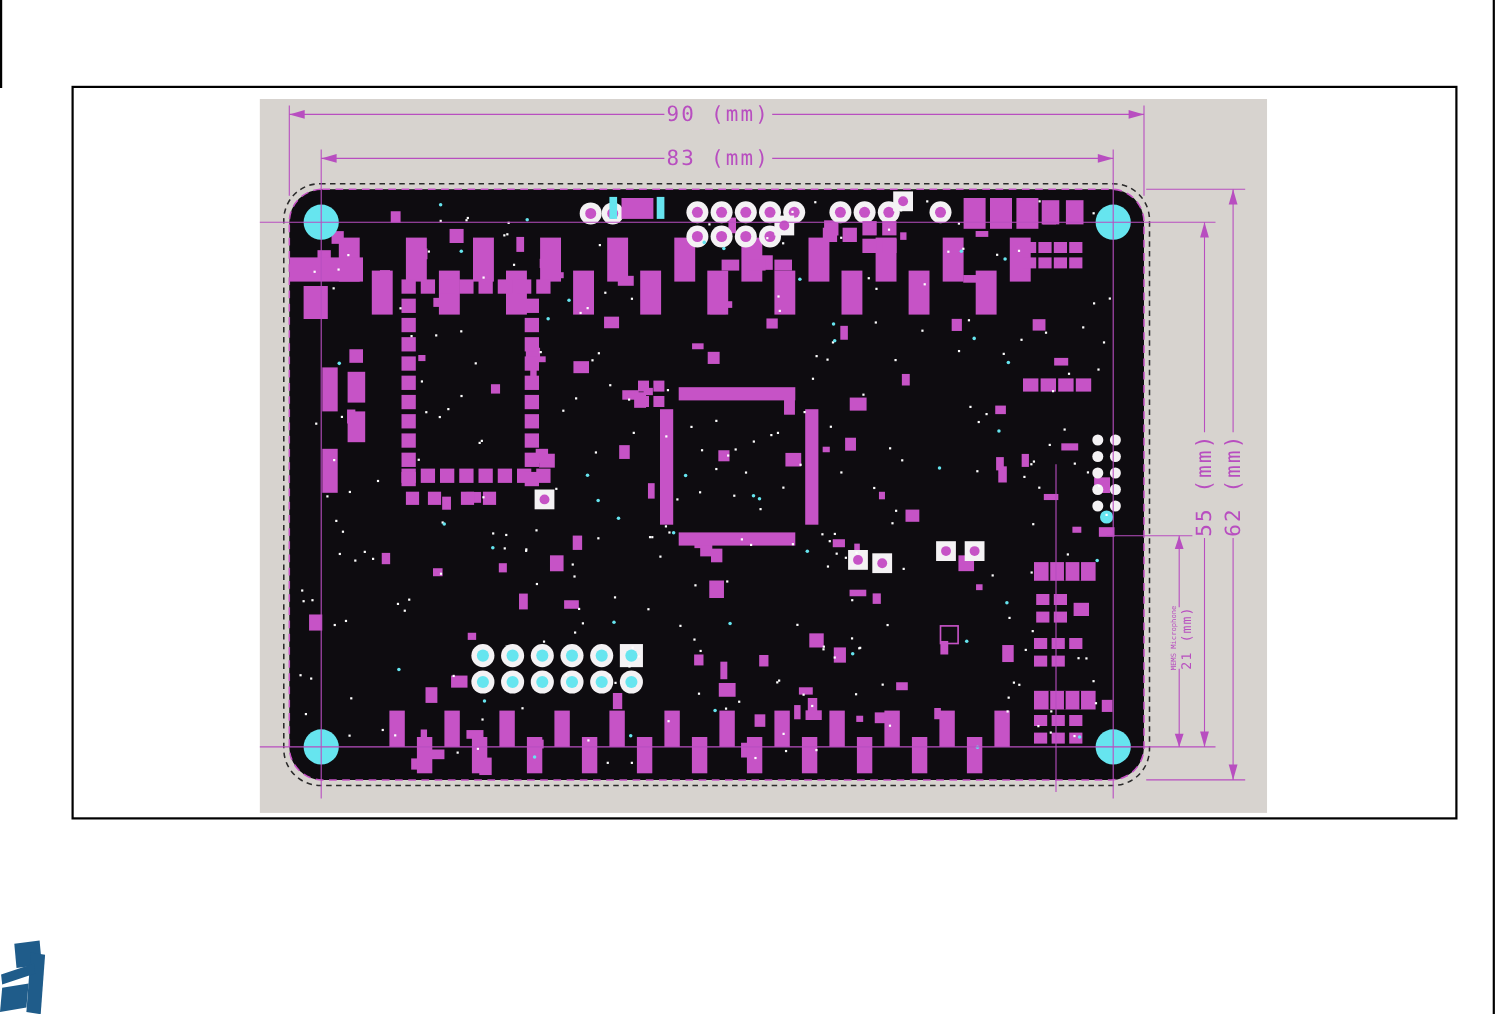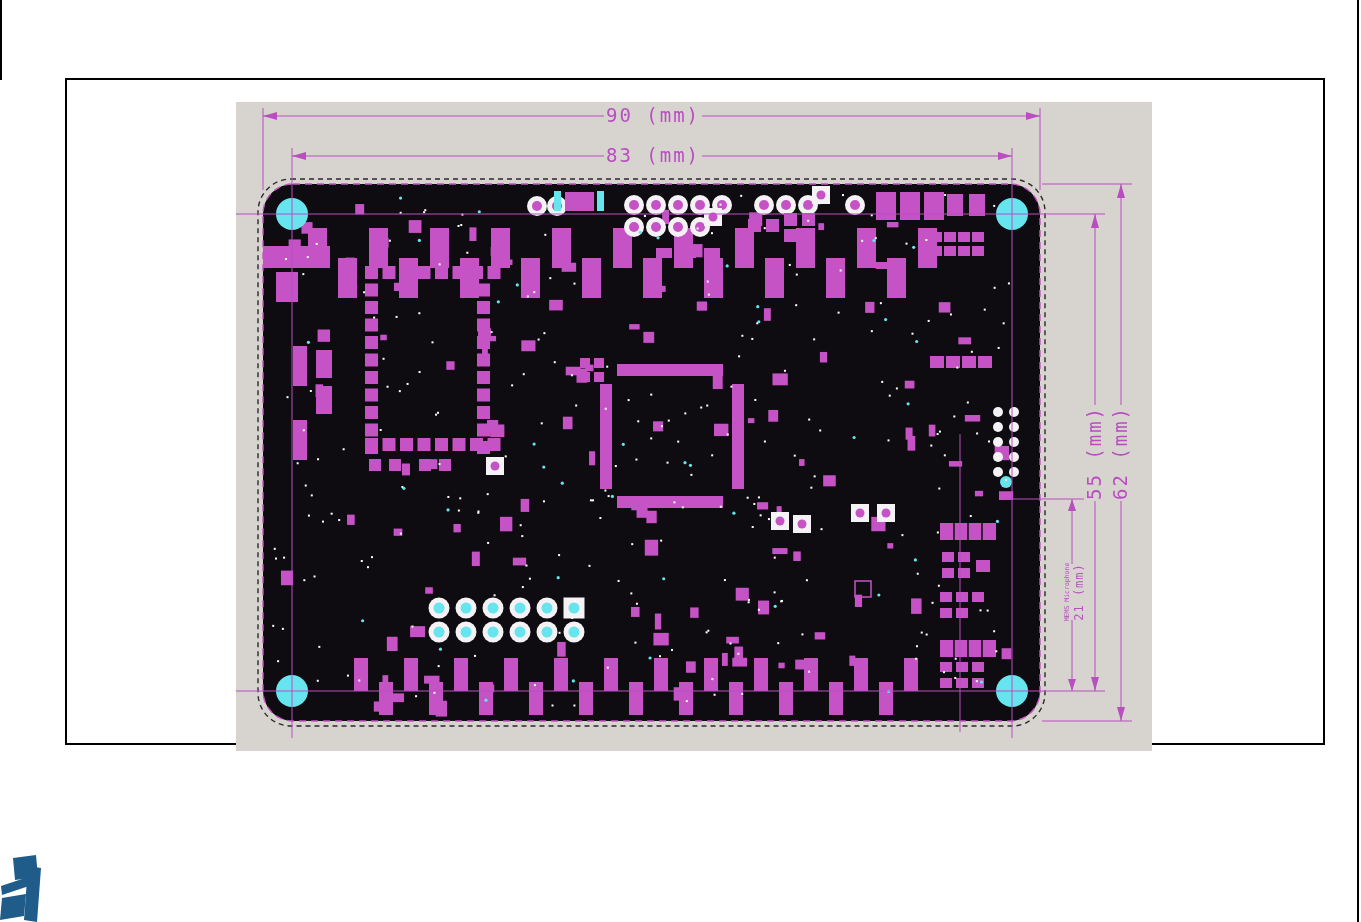--- a/index.html
+++ b/index.html
@@ -4,21 +4,21 @@
 <style>
   *{margin:0;padding:0;box-sizing:border-box}
   html,body{background:#ffffff}
   body{position:relative;width:1361px;height:922px;overflow:hidden;
        font-family:"DejaVu Sans Mono","Liberation Mono",monospace}
   .edge{position:absolute;background:#000}
   #edge-left{left:0;top:0;width:2px;height:80px}
   #edge-right{left:1357px;top:0;width:2px;height:922px}
   #frame{position:absolute;left:65px;top:78px;width:1260px;height:667px;
          border:2px solid #000;background:#fff}
-  #canvas{position:absolute;left:169px;top:22px;width:916px;height:649px}
+  #canvas{position:absolute;left:169px;top:10px;width:916px;height:649px}
   #canvas svg{display:block}
   #logo{position:absolute;left:0;top:850px;width:120px;height:72px}
   text{font-family:"DejaVu Sans Mono","Liberation Mono",monospace}
   .dimtxt{font-size:19px;letter-spacing:2px}
   .dimtxt-sm{font-size:12px;letter-spacing:1px}
   .dimtxt-xs{font-size:6.5px;letter-spacing:0}
 </style>
 </head>
 <body>
 

